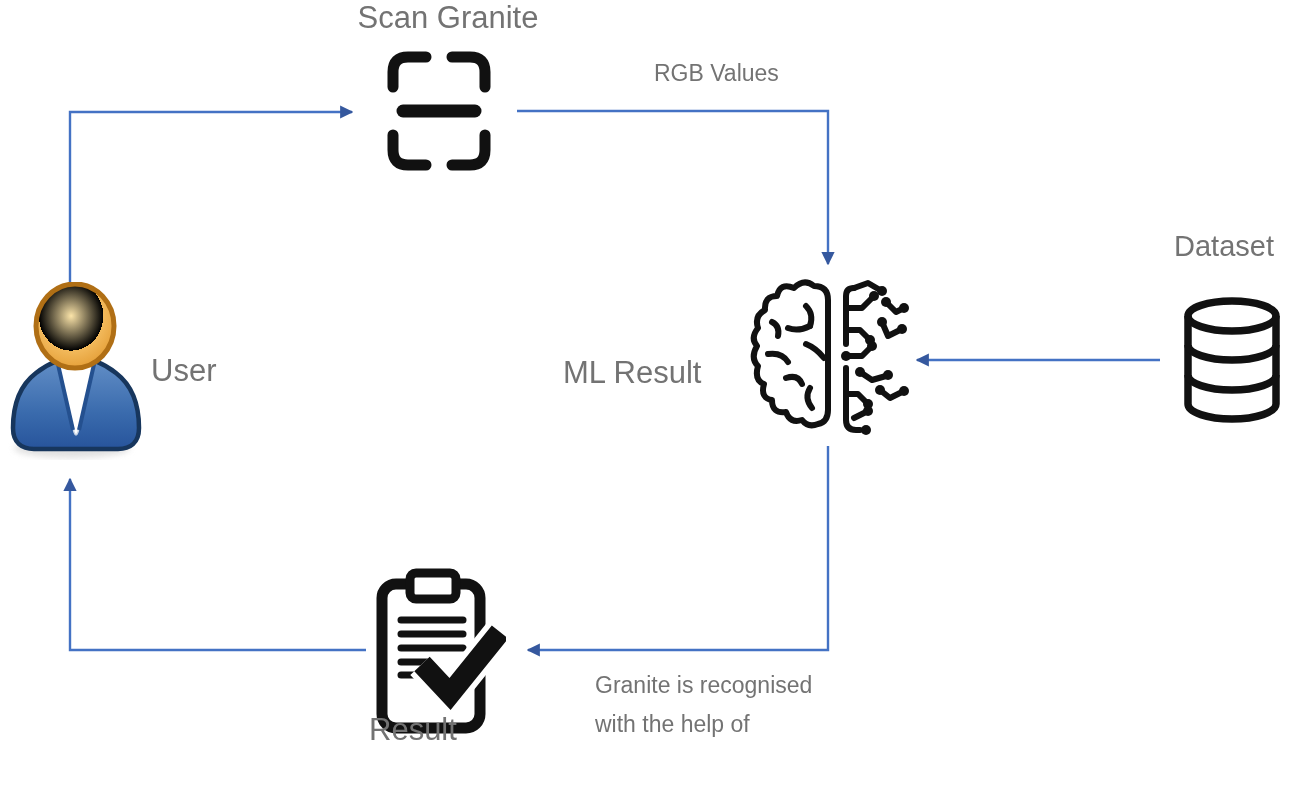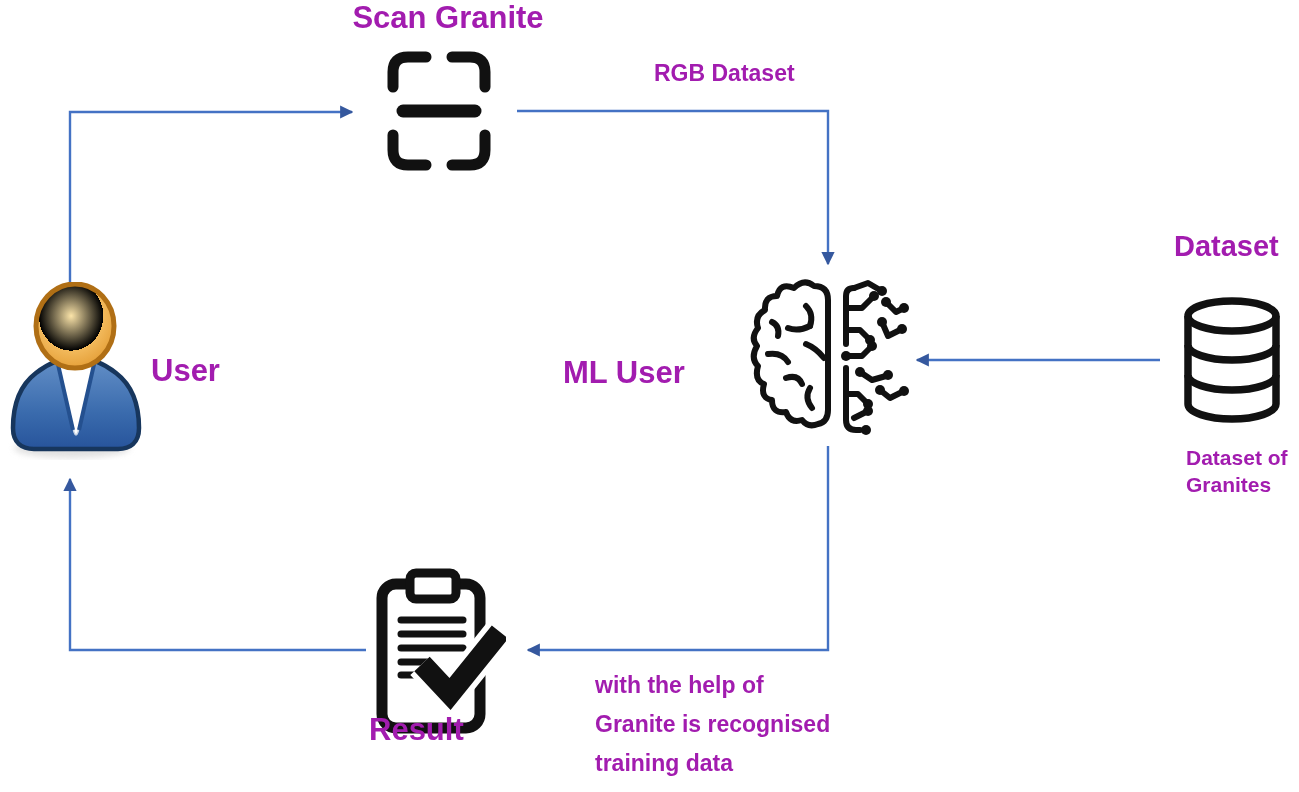--- a/index.html
+++ b/index.html
@@ -1,18 +1,18 @@
 <!DOCTYPE html>
 <html><head>
 <meta charset="utf-8">
 <style>
   html,body{margin:0;padding:0;background:#fff;}
   .canvas{position:relative;width:1299px;height:792px;background:#ffffff;overflow:hidden;
           font-family:"Liberation Sans",sans-serif;color:#1a1a1a;}
-  .label{position:absolute;font-weight:700;color:#a21caf;white-space:nowrap;}
+  .label{position:absolute;font-weight:400;color:#737373;white-space:nowrap;}
   .lab-lg{font-size:31px;}
   .lab-md{font-size:29px;}
   .lab-sm{font-size:23px;}
   .lab-xs{font-size:21px;line-height:27px;}
   .multiline{white-space:normal;line-height:39px;font-size:23px;}
   .abs{position:absolute;}
   svg{display:block;}
 </style>
 </head>
 <body>
@@ -38,23 +38,23 @@
   <svg class="abs" style="left:387px;top:51px;" width="104" height="120" viewBox="0 0 104 120">
     <g fill="none" stroke="#111111" stroke-width="11" stroke-linecap="round" stroke-linejoin="round">
       <path d="M6,36 L6,21 Q6,6 21,6 L39,6"></path>
       <path d="M65,6 L83,6 Q98,6 98,21 L98,36"></path>
       <path d="M6,84 L6,99 Q6,114 21,114 L39,114"></path>
       <path d="M65,114 L83,114 Q98,114 98,99 L98,84"></path>
       <path d="M16,60 L88,60" stroke-width="13"></path>
     </g>
   </svg>
 
-  <div class="label lab-sm" style="left:654px;top:60px;">RGB Dataset</div>
+  <div class="label lab-sm" style="left:654px;top:60px;">RGB Values</div>
 
-  <div class="label lab-lg" style="left:563px;top:355px;">ML User</div>
+  <div class="label lab-lg" style="left:563px;top:355px;">ML Result</div>
   <svg class="abs" style="left:750px;top:278px;" width="160" height="164" viewBox="0 0 160 164">
     <g fill="none" stroke="#111111" stroke-width="6" stroke-linecap="round" stroke-linejoin="round">
 
       <path d="M78,22 Q78,8 64,8 Q54,0 44,10 Q30,4 27,18 Q14,18 15,32 Q4,38 8,50 Q0,60 7,68 Q0,80 8,88 Q4,102 14,106 Q10,120 22,122 Q22,136 36,134 Q40,146 52,142 Q58,150 68,146 Q78,144 78,132 Z"></path>
 
       <path d="M56,28 Q64,36 60,48"></path>
       <path d="M60,48 Q48,54 38,50"></path>
       <path d="M22,44 Q30,48 28,58"></path>
       <path d="M18,76 Q32,74 38,84"></path>
       <path d="M56,66 Q66,70 74,80"></path>
@@ -99,24 +99,20 @@
   <svg class="abs" style="left:1182px;top:296px;" width="100" height="128" viewBox="0 0 100 128">
     <g fill="none" stroke="#111111" stroke-width="7.5">
       <ellipse cx="50" cy="20" rx="44" ry="15"></ellipse>
       <path d="M6,20 L6,108"></path>
       <path d="M94,20 L94,108"></path>
       <path d="M6,49 A44,15 0 0 0 94,49"></path>
       <path d="M6,79 A44,15 0 0 0 94,79"></path>
       <path d="M6,108 A44,15 0 0 0 94,108"></path>
     </g>
   </svg>
-  <div class="label lab-xs" style="left:1186px;top:444px;">
-    <div>Dataset of</div>
-    <div>Granites</div>
-  </div>
 
   <svg class="abs" style="left:6px;top:282px;" width="140" height="178" viewBox="0 0 140 178">
     <defs>
       <radialGradient id="headGrad" cx="0.45" cy="0.38" r="0.75">
         <stop offset="0%" stop-color="#FBE4A9"></stop>
         <stop offset="55%" stop-color="#F2B digraph"></stop>
         <stop offset="55%" stop-color="#F2B95B"></stop>
         <stop offset="100%" stop-color="#DE9226"></stop>
       </radialGradient>
       <linearGradient id="bodyGrad" x1="0" y1="0" x2="0" y2="1">
@@ -147,18 +143,17 @@
       <path d="M27,94 L55,94"></path>
       <path d="M27,107 L47,107"></path>
     </g>
     <path d="M48,96 L76,126 L126,64" fill="none" stroke="#ffffff" stroke-width="32"></path>
     <path d="M48,96 L76,126 L126,64" fill="none" stroke="#111111" stroke-width="21"></path>
   </svg>
   <div class="label lab-lg" style="left:369px;top:712px;width:110px;text-align:left;">Result</div>
 
 
   <div class="label multiline" style="left:595px;top:666px;width:280px;">
+    <div>Granite is recognised</div>
     <div>with the help of</div>
-    <div>Granite is recognised</div>
-    <div>training data</div>
   </div>
 
 </div>
 
 </body></html>

